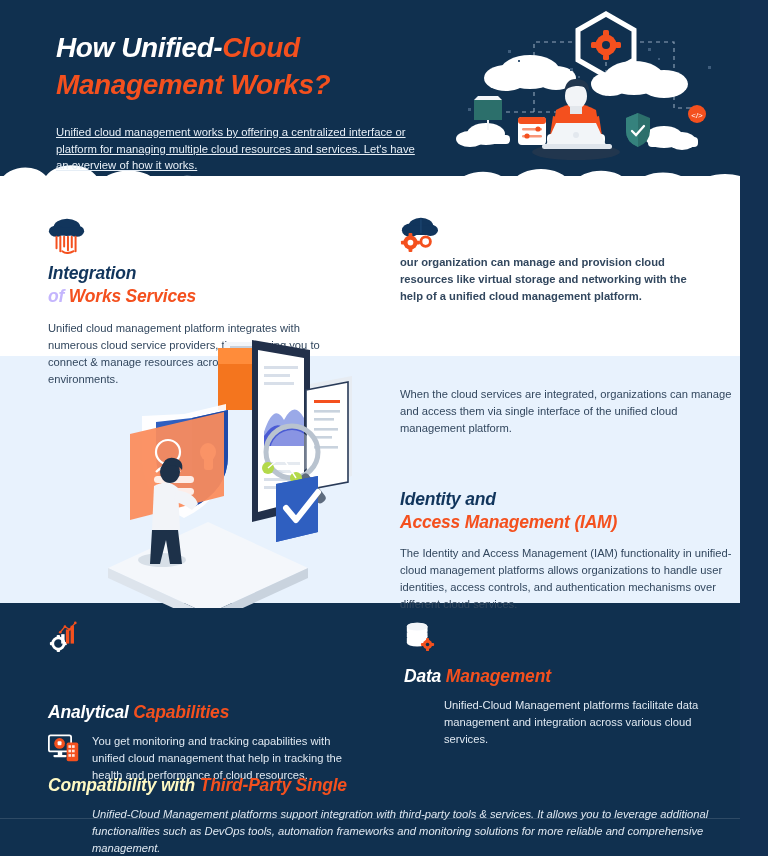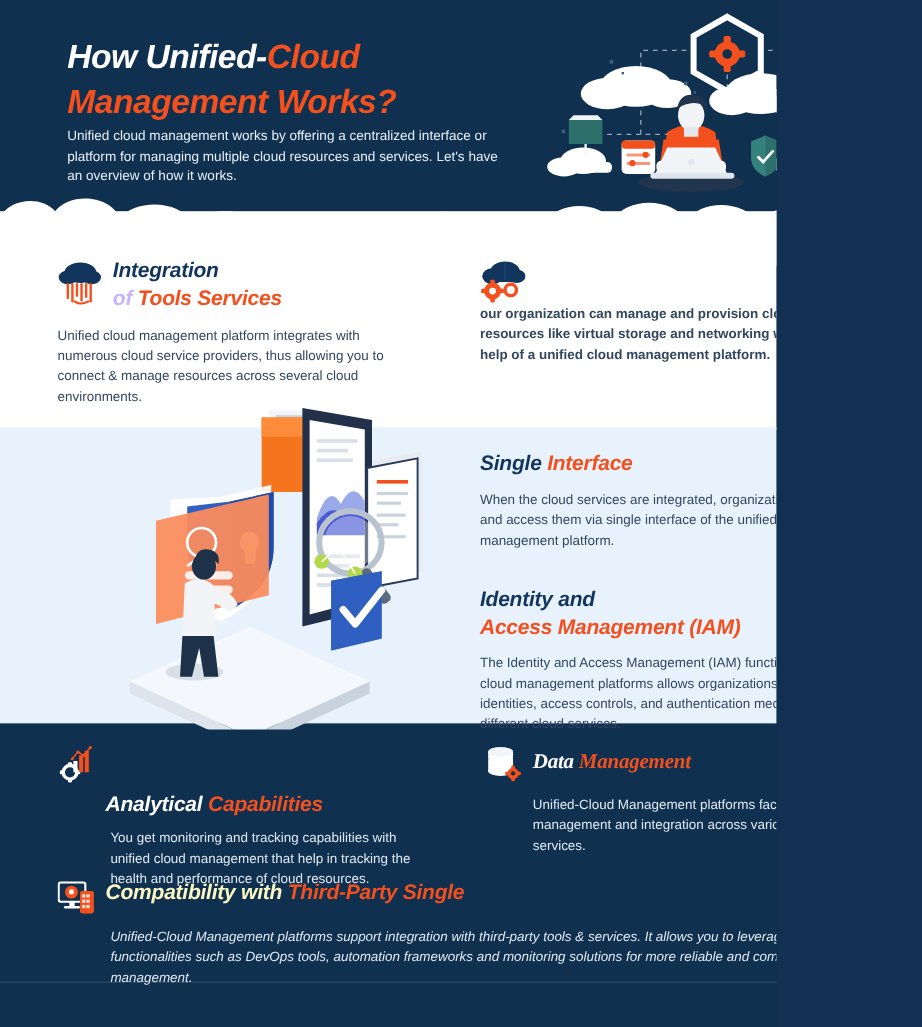--- a/index.html
+++ b/index.html
@@ -7,21 +7,21 @@
   html, body {
     width: 768px;
     height: 856px;
     overflow: hidden;
     background: #123052;
     font-family: "Liberation Sans", sans-serif;
   }
 
   #page {
     position: relative;
-    width: 647px;
+    width: 740px;
     height: 856px;
     overflow: hidden;
   }
 
   
   .band-dark-top {
     position: absolute; left: 0; top: 0; width: 768px; height: 215px;
     background: #10304f;
   }
   .band-white {
@@ -55,37 +55,39 @@
     font-weight: bold;
     font-style: italic;
     letter-spacing: -0.4px;
     line-height: 1.32;
     white-space: nowrap;
   }
   .txt-white { color: #ffffff; }
   .txt-orange { color: #f4501e; }
 
   .intro {
-    position: absolute; left: 56px; top: 106px; width: 372px;
+    position: absolute; left: 56px; top: 124px; width: 372px;
     color: #e6eef6;
     font-size: 11.3px;
     line-height: 1.48;
+    text-decoration: underline;
   }
 
   .hero-art {
     position: absolute; left: 452px; top: 4px; width: 308px; height: 172px;
   }
 
   
   .block { position: absolute; }
 
   .block-head {
     display: flex;
     align-items: flex-start;
     gap: 8px;
+    flex-direction: column;
   }
   .block-icon {
     flex: 0 0 auto;
     width: 38px; height: 40px;
     display: block;
   }
   .block-icon.sm { width: 32px; height: 34px; }
 
   .heading {
     font-size: 17.5px;
@@ -277,21 +279,21 @@
           <line x1="16" y1="24" x2="16" y2="34"></line>
           <line x1="20" y1="24" x2="20" y2="38"></line>
           <line x1="24" y1="24" x2="24" y2="35"></line>
           <line x1="28" y1="24" x2="28" y2="39"></line>
         </g>
         <path d="M14,39 q5,4 12,0" stroke="#f4501e" stroke-width="2" fill="none" stroke-linecap="round"></path>
       </svg>
       <div>
         <div class="heading dark-t nowrap">Integration</div>
         <div class="heading nowrap">
-          <span class="dark-t" style="color:#c4b5fd;">of </span><span class="txt-orange">Tools Services</span>
+          <span class="dark-t" style="color:#c4b5fd;">of </span><span class="txt-orange">Works Services</span>
         </div>
       </div>
     </div>
     <div class="body-txt dark-t" style="margin-top:12px; width:295px;">Unified cloud management platform integrates with numerous cloud service providers, thus allowing you to connect &amp; manage resources across several cloud environments.</div>
   </div>
 
   <div class="block" style="left:400px; top:214px; width:310px;">
     <div class="block-head">
       <svg class="block-icon" viewBox="0 0 40 42">
         <ellipse cx="22" cy="13" rx="13" ry="9" fill="#11355c"></ellipse>
@@ -398,23 +400,20 @@
       <ellipse cx="66" cy="224" rx="24" ry="7" fill="#cfd8e2" opacity="0.8"></ellipse>
       <path d="M58,150 q14,-8 24,2 l2,42 l-28,0 z" fill="#f2f4f8"></path>
       <path d="M80,154 q18,2 22,14 l-6,6 q-12,-8 -18,-8 z" fill="#f2f4f8"></path>
       <ellipse cx="74" cy="136" rx="10" ry="11" fill="#1d3149"></ellipse>
       <path d="M66,132 q2,-12 12,-10 q10,2 8,12 q-4,-5 -12,-4 q-6,1 -8,2 z" fill="#1d3149"></path>
       <path d="M56,194 l26,0 l4,34 l-12,0 l-4,-24 l-6,24 l-10,0 z" fill="#1d3149"></path>
     </g>
   </svg>
 
   <div class="block" style="left:400px; top:375px; width:350px;">
-    <div class="heading nowrap">
-      <span style="color:#11355c;">Single </span><span class="txt-orange">Interface</span>
-    </div>
     <div class="body-txt dark-t" style="margin-top:11px; width:344px;">When the cloud services are integrated, organizations can manage and access them via single interface of the unified cloud management platform.</div>
   </div>
 
   <div class="block" style="left:400px; top:488px; width:350px;">
     <div class="heading nowrap" style="color:#11355c;">Identity and</div>
     <div class="heading txt-orange nowrap">Access Management (IAM)</div>
     <div class="body-txt dark-t" style="margin-top:11px; width:348px;">The Identity and Access Management (IAM) functionality in unified-cloud management platforms allows organizations to handle user identities, access controls, and authentication mechanisms over different cloud services.</div>
   </div>
 
   <div class="block" style="left:48px; top:620px; width:320px;">
@@ -464,21 +463,21 @@
           <circle cx="25" cy="25" r="5" fill="#f4501e"></circle>
           <g fill="#f4501e">
             <rect x="23.4" y="18" width="3.2" height="3.4" rx="1"></rect>
             <rect x="23.4" y="28.6" width="3.2" height="3.4" rx="1"></rect>
             <rect x="18" y="23.4" width="3.4" height="3.2" rx="1"></rect>
             <rect x="28.6" y="23.4" width="3.4" height="3.2" rx="1"></rect>
           </g>
           <circle cx="25" cy="25" r="1.9" fill="#10304f"></circle>
         </g>
       </svg>
-      <div class="heading nowrap" style="padding-top:3px;font-family:Liberation Serif, serif;">
+      <div class="heading nowrap" style="padding-top:3px;">
         <span style="color:#ffffff;">Data </span><span class="txt-orange">Management</span>
       </div>
     </div>
     <div class="body-txt light-t" style="margin-top:9px; margin-left:40px; width:280px;">Unified-Cloud Management platforms facilitate data management and integration across various cloud services.</div>
   </div>
 
   <div class="block" style="left:48px; top:730px; width:700px;">
     <div class="block-head">
       <svg class="block-icon sm" viewBox="0 0 36 32">
         <g>

